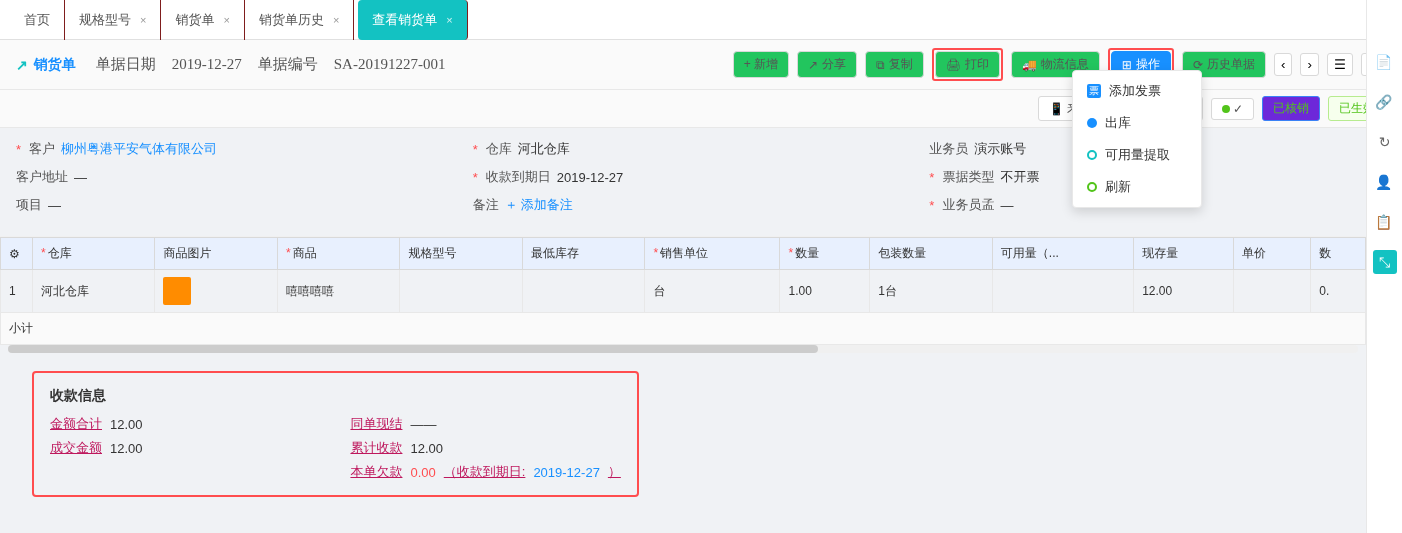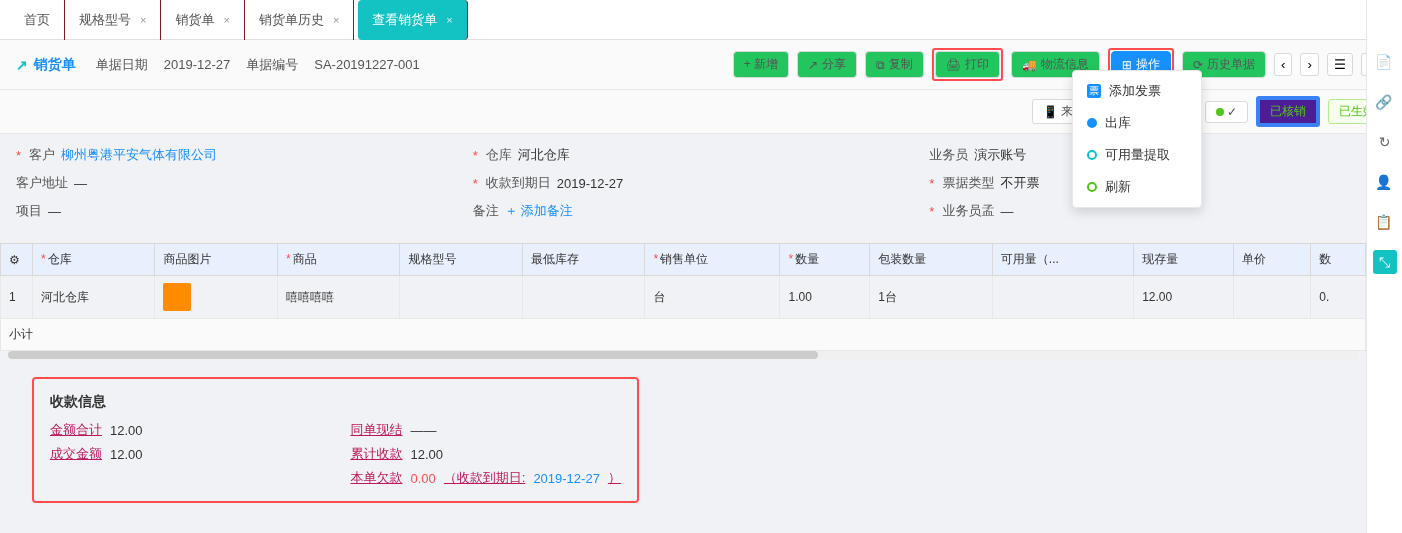--- a/index.html
+++ b/index.html
@@ -18,30 +18,30 @@
     .tab-highlight { background: #13c2c2; color: #fff !important; border-radius: 4px; padding: 0 14px; margin-left: 4px; }
     .tab-highlight .close-x { color: rgba(255,255,255,0.8); }
     .tab-close-main { position: absolute; right: 14px; top: 10px; cursor: pointer; font-size: 16px; color: #999; }
 
     
     .doc-header {
       display: flex; align-items: center; padding: 8px 16px; border-bottom: 1px solid #e8e8e8;
       background: #fafafa;
     }
     .doc-title { display: flex; align-items: center; gap: 6px; color: #1890ff; font-weight: bold; font-size: 14px; margin-right: 20px; }
-    .doc-meta { display: flex; align-items: center; gap: 16px; font-size: 13px; color: #555; flex: 1; }
+    .doc-meta { display: flex; align-items: center; gap: 16px; font-size: 15px; color: #555; flex: 1; font-family: Liberation Serif, serif; }
     .doc-meta span { display: flex; align-items: center; gap: 4px; }
     .doc-actions { display: flex; align-items: center; gap: 8px; margin-left: auto; }
     .action-btn {
       display: flex; align-items: center; gap: 4px; padding: 4px 10px; border: 1px solid #d9d9d9;
       border-radius: 4px; background: #22c55e; cursor: pointer; font-size: 12px; color: #555;
     }
     .action-btn.active-tab-btn { background: #1890ff; color: #fff; border-color: #1890ff; }
     .status-badge { padding: 3px 10px; border-radius: 3px; font-size: 12px; }
-    .status-done { background: #4c1d95; color: #52c41a; border: 4px solid #3b82f6; }
+    .status-done { background: #6d28d9; color: #52c41a; border: 1px solid #3b82f6; }
     .status-effect { background: #f6ffed; color: #52c41a; border: 1px solid #b7eb8f; }
 
     
     .form-section { padding: 12px 16px; border-bottom: 1px solid #f0f0f0; }
     .form-row { display: flex; align-items: center; gap: 0; margin-bottom: 10px; }
     .form-field { display: flex; align-items: center; flex: 1; gap: 6px; }
     .form-label { color: #555; font-size: 13px; white-space: nowrap; }
     .required-star { color: #ff4d4f; margin-right: 2px; }
     .form-value { color: #333; font-size: 13px; }
     .form-value.link { color: #1890ff; cursor: pointer; }

